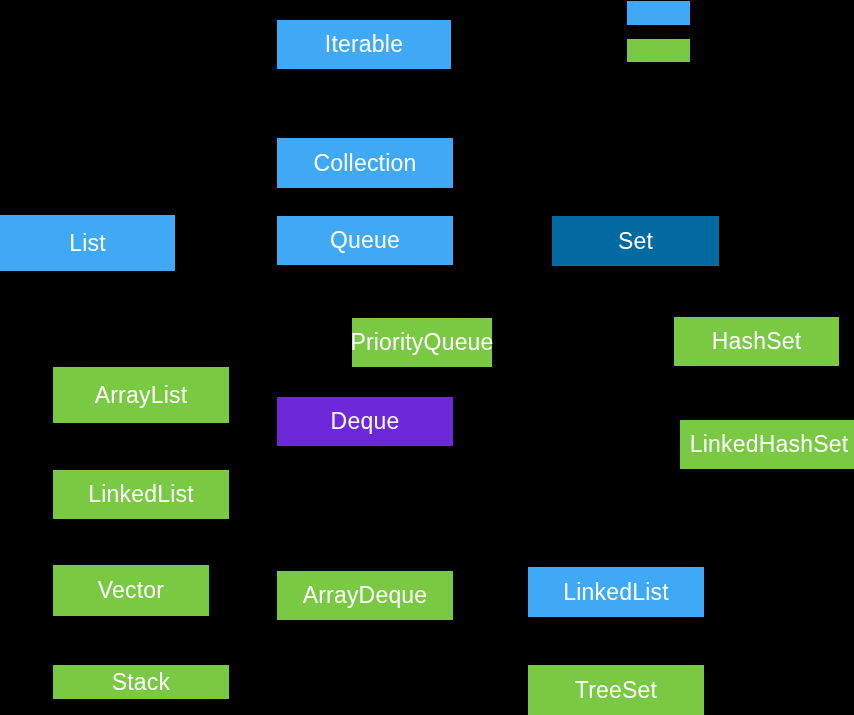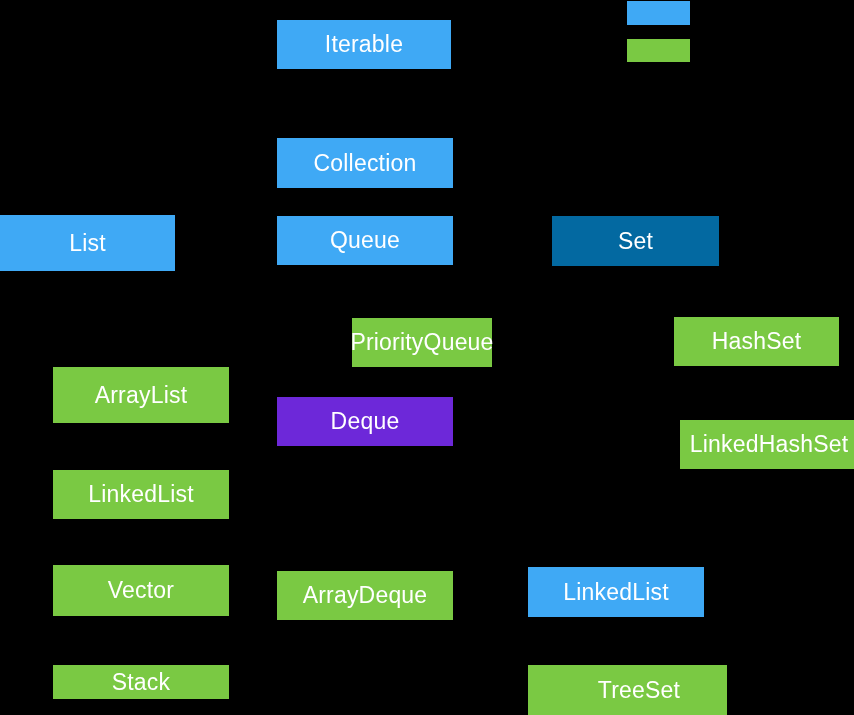--- a/index.html
+++ b/index.html
@@ -65,29 +65,29 @@
       </div>
       <div class="node" style="left: 277px; top: 397px; width: 176px; height: 49px; background: #6d28d9;">
         <span>Deque</span>
       </div>
       <div class="node" style="left: 680px; top: 420px; width: 178px; height: 49px; background: rgb(122, 201, 67);">
         <span>LinkedHashSet</span>
       </div>
       <div class="node" style="left: 53px; top: 470px; width: 176px; height: 49px; background: rgb(122, 201, 67);">
         <span>LinkedList</span>
       </div>
-      <div class="node" style="left: 53px; top: 565px; width: 176px; height: 51px; background: rgb(122, 201, 67);">
+      <div class="node" style="left: 53px; top: 565px; width: 156px; height: 51px; background: rgb(122, 201, 67);">
         <span>Vector</span>
       </div>
       <div class="node" style="left: 277px; top: 571px; width: 176px; height: 49px; background: rgb(122, 201, 67);">
         <span>ArrayDeque</span>
       </div>
       <div class="node" style="left: 528px; top: 567px; width: 176px; height: 50px; background: rgb(63, 169, 245);">
         <span>LinkedList</span>
       </div>
       <div class="node" style="left: 53px; top: 665px; width: 176px; height: 34px; background: rgb(122, 201, 67);">
         <span>Stack</span>
       </div>
-      <div class="node" style="left: 528px; top: 665px; width: 176px; height: 50px; background: rgb(122, 201, 67); padding-left: 23px;">
+      <div class="node" style="left: 528px; top: 665px; width: 176px; height: 50px; background: rgb(122, 201, 67);">
         <span>TreeSet</span>
       </div>
     </div>
 </div>
 
 </body></html>

